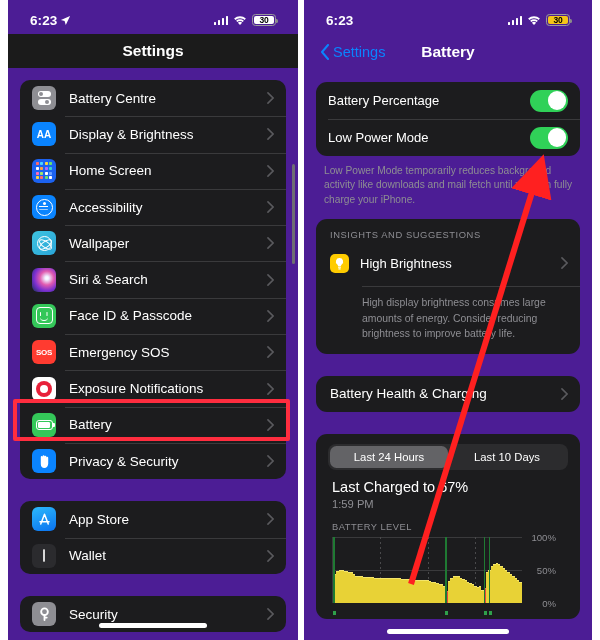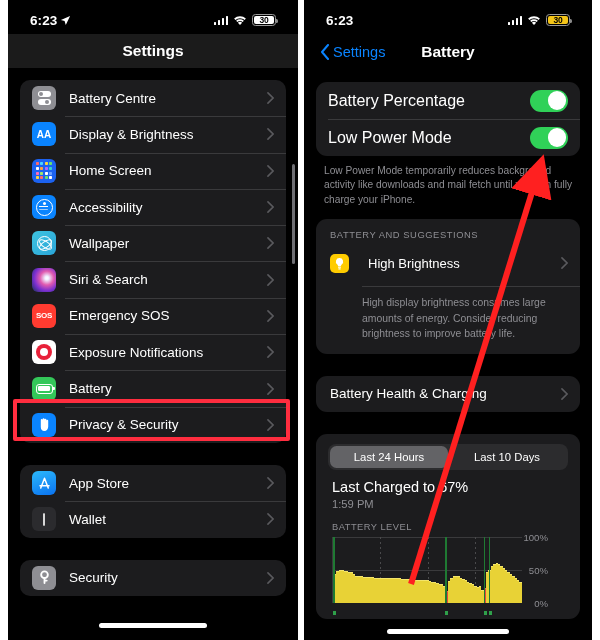--- a/index.html
+++ b/index.html
@@ -7,21 +7,21 @@
     width: 600px; height: 640px;
     background: #ffffff;
     font-family: "Liberation Sans", sans-serif;
     overflow: hidden;
   }
   .stage { position: relative; width: 600px; height: 640px; background: #ffffff; }
 
   
   .phone {
     position: absolute; top: 0; height: 640px;
-    background: #000000; overflow: hidden;
+    background: #4c1d95; overflow: hidden;
   }
   .phone.left  { left: 8px;  width: 290px; }
   .phone.right { left: 304px; width: 288px; }
 
   
   .statusbar {
     position: relative; height: 34px;
     display: flex; align-items: center; justify-content: space-between;
     padding: 6px 22px 0 22px;
   }
@@ -240,40 +240,40 @@
     background: #1c1c1e; border-radius: 11px; margin: 0 12px; overflow: hidden;
   }
   .toggle-row {
     position: relative; display: flex; align-items: center;
     height: 37px; padding: 0 12px;
   }
   .toggle-row + .toggle-row::before {
     content: ""; position: absolute; left: 12px; right: 0; top: 0;
     height: 1px; background: #3a3a3c;
   }
-  .toggle-label { color: #fff; font-size: 16px; flex: 1; }
+  .toggle-label { color: #fff; font-size: 13px; flex: 1; }
   .switch {
     width: 38px; height: 22px; border-radius: 11px; background: #30d158;
     position: relative; flex: none;
   }
   .switch .knob {
     position: absolute; top: 1.7px; left: 17.5px;
     width: 18.5px; height: 18.5px; border-radius: 50%; background: #fff;
   }
   .footnote {
     color: #8e8e93; font-size: 10.2px; line-height: 1.42;
     padding: 8px 16px 0 20px;
   }
   .section-hdr {
     color: #8e8e93; font-size: 9.4px; letter-spacing: .55px;
     padding: 10px 0 8px 14px;
   }
   .insight-row {
     position: relative; display: flex; align-items: center;
-    padding: 0 12px 0 14px; height: 30px; gap: 8px;
+    padding: 0 12px 0 14px; height: 30px;
   }
   .bulb-icon {
     width: 19px; height: 19px; border-radius: 5px; background: #ffcc00;
     flex: none; display: flex; align-items: center; justify-content: center;
   }
   .insight-title { color: #fff; font-size: 13px; margin-left: 11px; flex: 1; }
   .insight-body {
     position: relative; color: #8e8e93; font-size: 10.4px; line-height: 1.45;
     padding: 9px 16px 13px 46px; margin-top: 8px;
   }
@@ -327,21 +327,21 @@
   .bars-area {
     position: absolute; left: 1px; right: 0; bottom: 0; top: 0;
     display: flex; align-items: flex-end; gap: 0px;
   }
   .bars-area b {
     display: block; flex: 1 1 0; background: #e8d236;
     border-top: 0.5px solid #f3e56a;
   }
   .bars-area b.red { background: #e8453c; border-top-color: #f0655c; }
   .ylab {
-    position: absolute; right: 16px; color: #8e8e93; font-size: 9.6px;
+    position: absolute; right: 8px; color: #8e8e93; font-size: 9.6px;
     transform: translateY(-50%);
   }
   .chg-ticks { position: absolute; left: 1px; right: 42px; bottom: 0; height: 5px; }
   .chg-ticks i { position: absolute; bottom: 0; width: 3px; height: 4px; background: #2fa04a; }
 
   .home-ind-r {
     position: absolute; left: 50%; transform: translateX(-50%);
     bottom: 6px; width: 122px; height: 5px; background: #fff; border-radius: 3px;
   }
 
@@ -466,20 +466,29 @@
         </div>
 
         <div class="row">
           <span class="app-icon ic-siri"></span>
           <span class="row-label">Siri &amp; Search</span>
           <svg class="chev" viewBox="0 0 8 14">
               <path d="M1 1l6 6-6 6" stroke="#8e8e93" stroke-width="1.8" fill="none" stroke-linecap="round"></path>
             </svg>
         </div>
 
+        <div class="row">
+          <span class="app-icon ic-faceid">
+              <span class="frame"></span>
+            </span>
+          <span class="row-label">Face ID &amp; Passcode</span>
+          <svg class="chev" viewBox="0 0 8 14">
+              <path d="M1 1l6 6-6 6" stroke="#8e8e93" stroke-width="1.8" fill="none" stroke-linecap="round"></path>
+            </svg>
+        </div>
 
         <div class="row">
           <span class="app-icon ic-sos">SOS</span>
           <span class="row-label">Emergency SOS</span>
           <svg class="chev" viewBox="0 0 8 14">
               <path d="M1 1l6 6-6 6" stroke="#8e8e93" stroke-width="1.8" fill="none" stroke-linecap="round"></path>
             </svg>
         </div>
 
         <div class="row">
@@ -624,21 +633,21 @@
               <span class="knob"></span>
             </span>
         </div>
       </div>
 
       <div class="footnote">Low Power Mode temporarily reduces background activity like downloads and mail fetch until you can fully charge your iPhone.</div>
 
       <div class="gap"></div>
 
       <div class="card">
-        <div class="section-hdr">BATTERY AND SUGGESTIONS</div>
+        <div class="section-hdr">INSIGHTS AND SUGGESTIONS</div>
         <div class="insight-row">
           <span class="bulb-icon">
             <svg width="11" height="13" viewBox="0 0 11 13">
               <path d="M5.5 1a3.6 3.6 0 0 1 2.2 6.5c-.5.4-.7.9-.7 1.4H4c0-.5-.2-1-.7-1.4A3.6 3.6 0 0 1 5.5 1z" fill="#fff"></path>
               <rect x="4" y="9.6" width="3" height="1.1" rx=".5" fill="#fff"></rect>
               <rect x="4.3" y="11.3" width="2.4" height="1.1" rx=".5" fill="#fff"></rect>
             </svg>
           </span>
           <span class="insight-title">High Brightness</span>
           <svg class="chev" viewBox="0 0 8 14">

